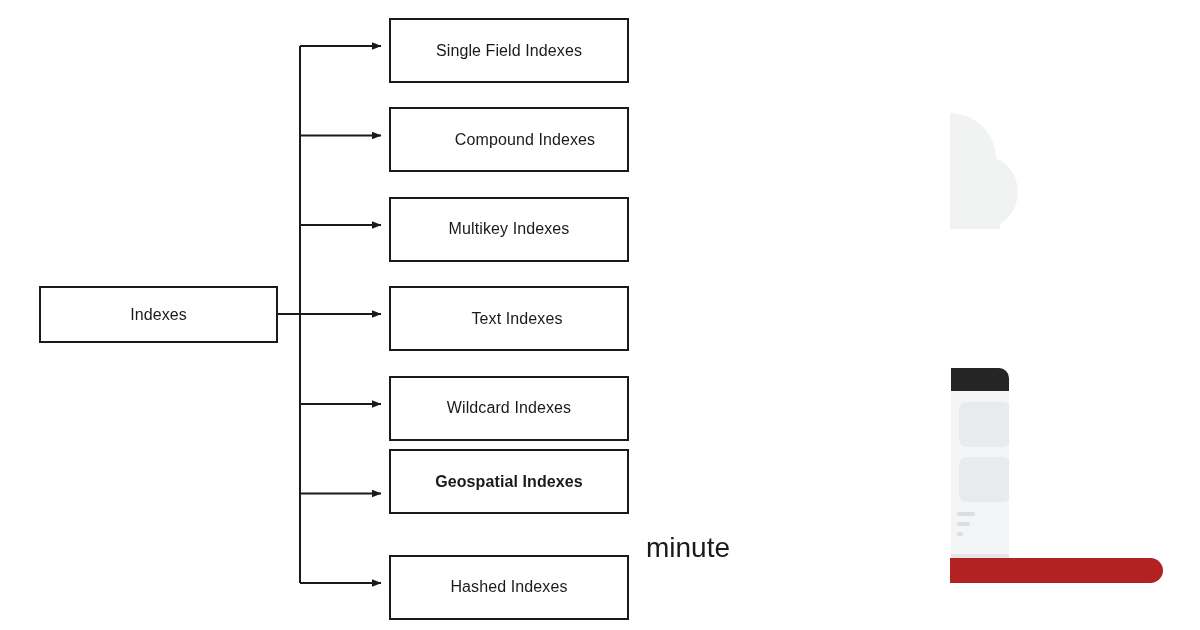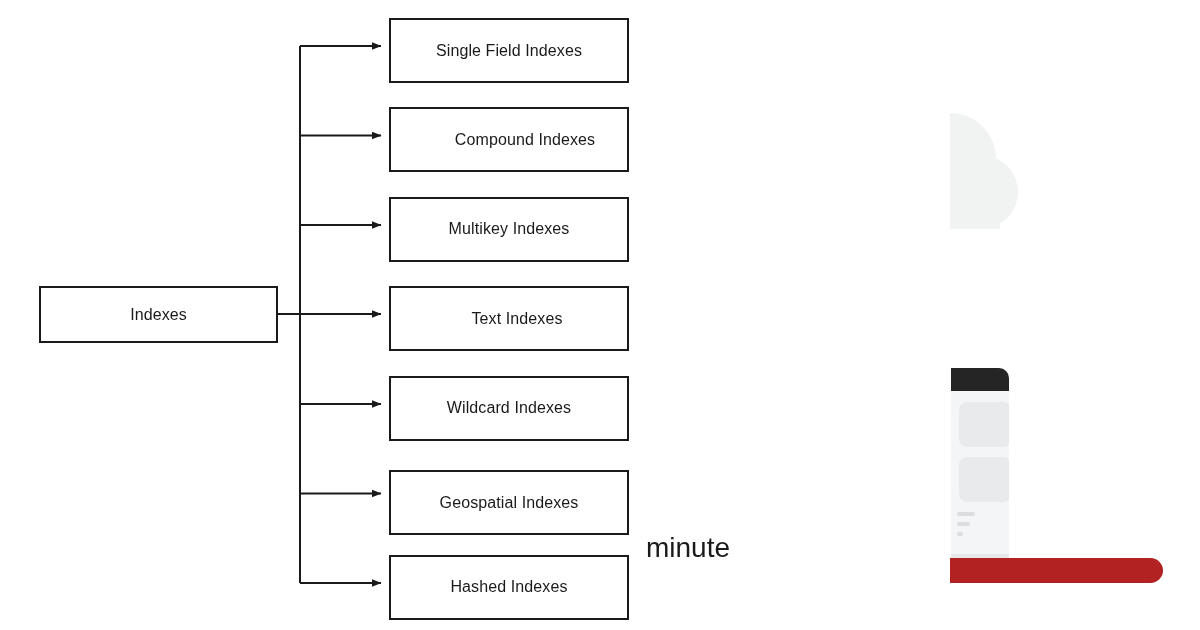--- a/index.html
+++ b/index.html
@@ -210,21 +210,21 @@
   </div>
 
   <div class="node-box node-child" style="top:286px;padding-left:16px;">
     <span>Text Indexes</span>
   </div>
 
   <div class="node-box node-child" style="top:375.5px;">
     <span>Wildcard Indexes</span>
   </div>
 
-  <div class="node-box node-child" style="top:470px;">
+  <div class="node-box node-child" style="top:449px;font-weight:bold;">
     <span>Geospatial Indexes</span>
   </div>
 
   <div class="node-box node-child" style="top:554.5px;justify-content:center;">
     <span>Hashed Indexes</span>
   </div>
 
   <div class="loose-label">minute</div>
 
   <div class="art-cloud">

